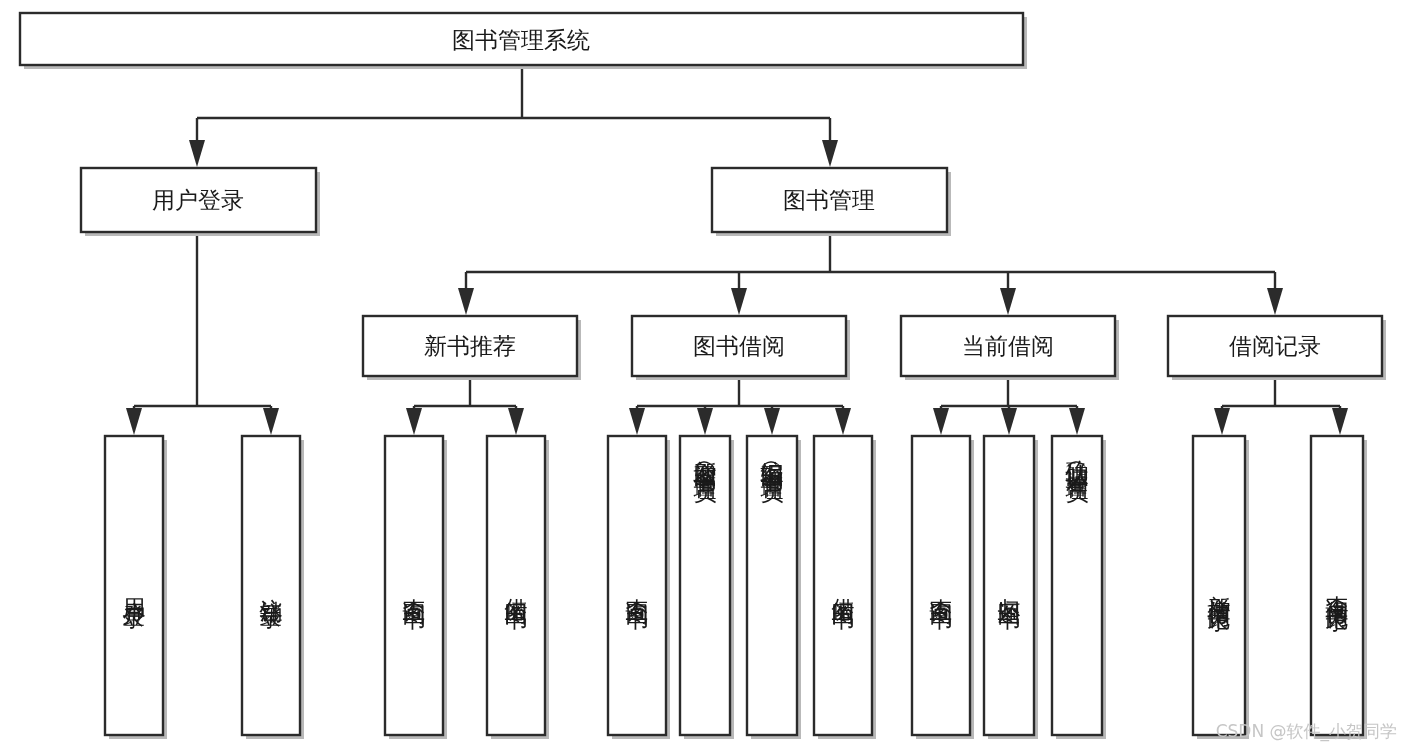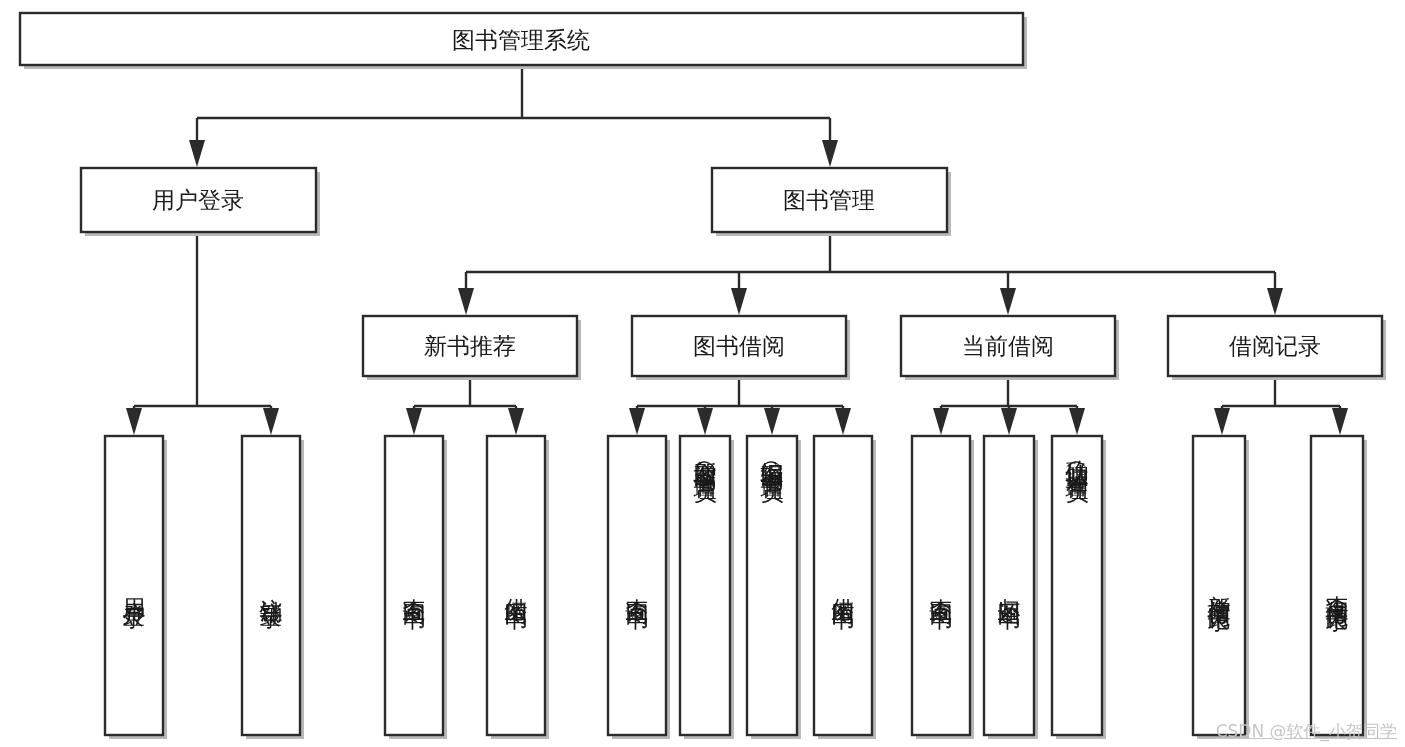--- a/index.html
+++ b/index.html
@@ -74,21 +74,20 @@
   }
   .watermark {
     position: absolute;
     right: 8px;
     bottom: 4px;
     font-family: "DejaVu Sans", "Liberation Sans", sans-serif;
     font-size: 17px;
     color: #c6c6c6;
     white-space: nowrap;
     user-select: none;
-    text-decoration: underline;
   }
 </style>
 </head>
 <body>
 
 <div id="diagram-root">
 
   <svg class="diagram-svg" viewBox="0 0 1405 747" xmlns="http://www.w3.org/2000/svg">
 
     <g>

